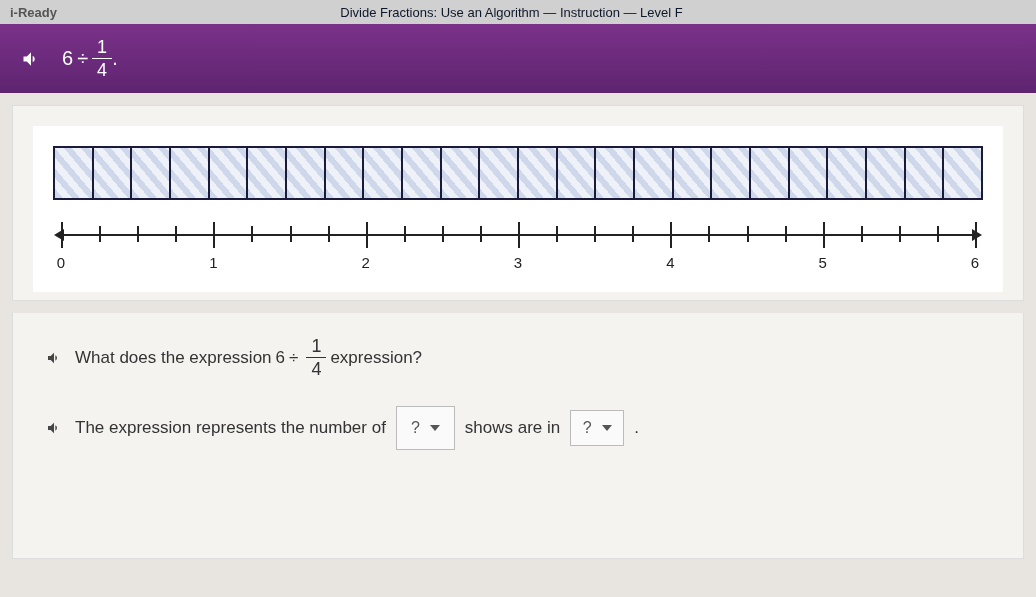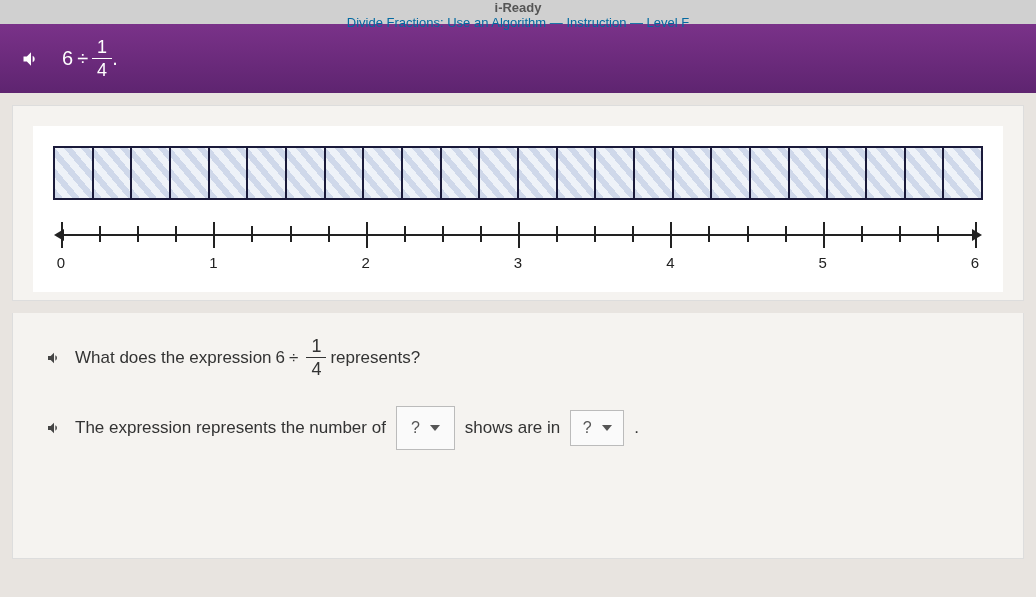--- a/index.html
+++ b/index.html
@@ -11,24 +11,23 @@
       overflow: hidden;
     }
     .header-bar {
       background: #d0d0d0;
       height: 24px;
       display: flex;
       align-items: center;
       padding: 0 10px;
       color: #555;
       font-size: 13px;
-      flex-direction: column;
     }
     .header-brand { font-weight: bold; }
-    .header-title { margin: 0 auto; color: #0369a1; }
+    .header-title { margin: 0 auto; color: #0f172a; }
     .purple-bar {
       background: #6b2a7a;
       background: linear-gradient(to bottom, #7a3289, #5e2470);
       color: #fff;
       padding: 14px 20px;
       display: flex;
       align-items: center;
       min-height: 68px;
     }
     .audio-icon {
@@ -244,21 +243,21 @@
         </svg>
     </span>
     <div class="q-text">
       <span>What does the expression</span>
       <span>6</span>
       <span>÷</span>
       <span class="fraction" style="color:#333">
         <span class="num">1</span>
         <span class="den">4</span>
       </span>
-      <span>represents?</span>
+      <span>expression?</span>
     </div>
   </div>
 
   <div class="q-row">
     <span class="audio-icon">
       <svg viewBox="0 0 24 24" width="16" height="16">
           <path d="M3 9v6h4l5 5V4L7 9H3zm13.5 3a4.5 4.5 0 0 0-2.5-4v8a4.5 4.5 0 0 0 2.5-4z"></path>
         </svg>
     </span>
     <div class="q-text">

